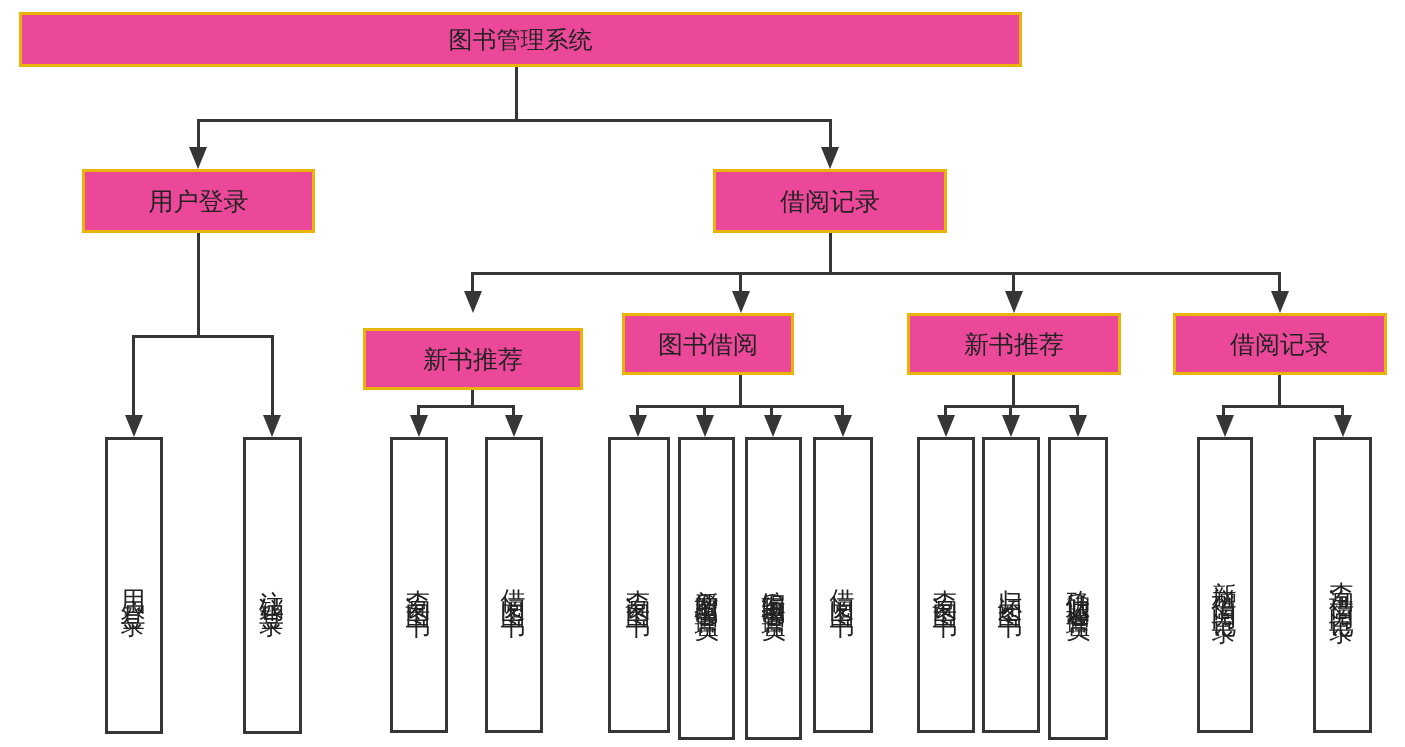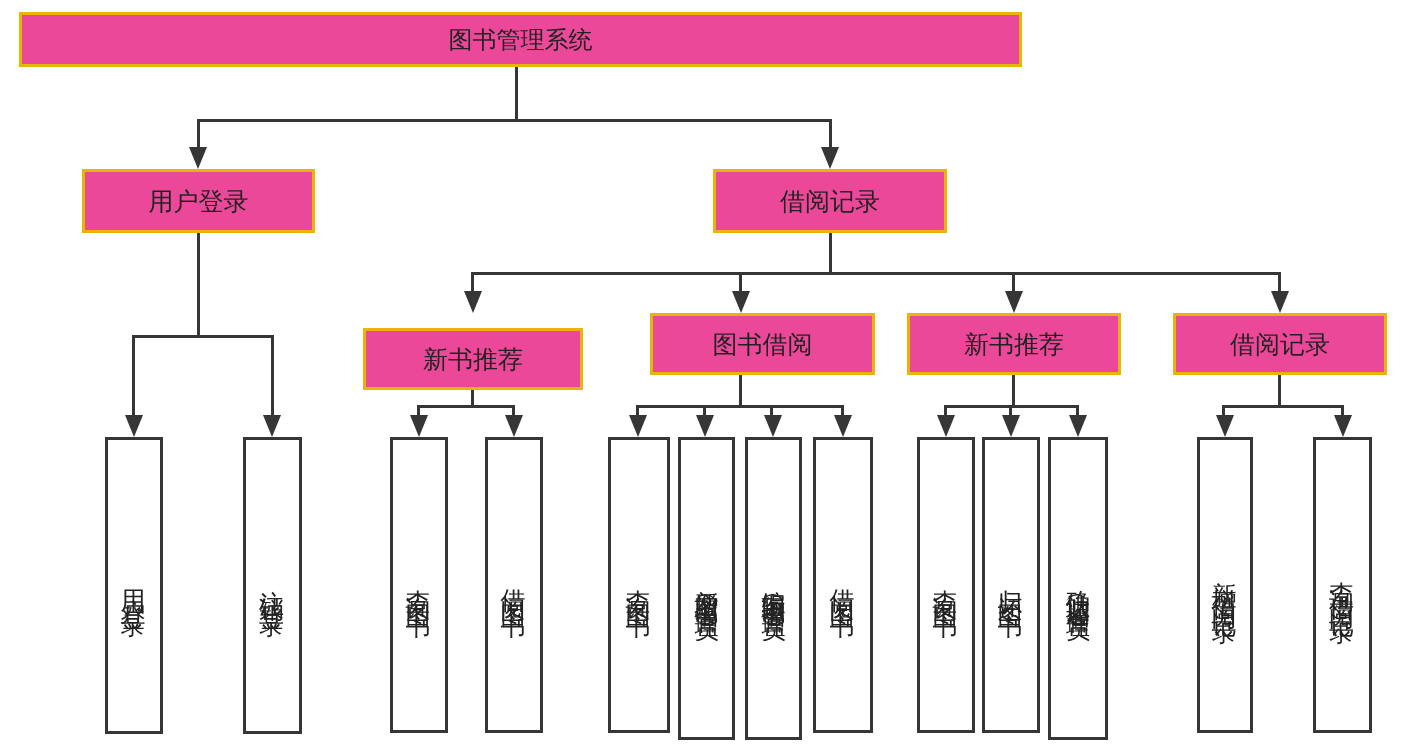--- a/index.html
+++ b/index.html
@@ -92,21 +92,21 @@
   <div class="vline" style="left:1341px;top:405px;height:15px"></div>
   <div class="arrow" style="left:1216px;top:415px"></div>
   <div class="arrow" style="left:1334px;top:415px"></div>
 
   <div class="h-box title" style="left:19px;top:12px;width:1003px;height:55px">图书管理系统</div>
 
   <div class="h-box" style="left:82px;top:169px;width:233px;height:64px">用户登录</div>
   <div class="h-box" style="left:713px;top:169px;width:234px;height:64px">借阅记录</div>
 
   <div class="h-box" style="left:363px;top:328px;width:220px;height:62px">新书推荐</div>
-  <div class="h-box" style="left:650px;top:313px;width:225px;height:62px">图书借阅</div>
+  <div class="h-box" style="left:622px;top:313px;width:172px;height:62px">图书借阅</div>
   <div class="h-box" style="left:907px;top:313px;width:214px;height:62px">新书推荐</div>
   <div class="h-box" style="left:1173px;top:313px;width:214px;height:62px">借阅记录</div>
 
   <div class="v-box" style="left:105px;top:437px;width:58px;height:297px">用户登录</div>
   <div class="v-box" style="left:243px;top:437px;width:59px;height:297px">注销登录</div>
 
   <div class="v-box" style="left:390px;top:437px;width:58px;height:296px">查询图书</div>
   <div class="v-box" style="left:485px;top:437px;width:58px;height:296px">借阅图书</div>
 
   <div class="v-box" style="left:608px;top:437px;width:62px;height:296px">查询图书</div>

